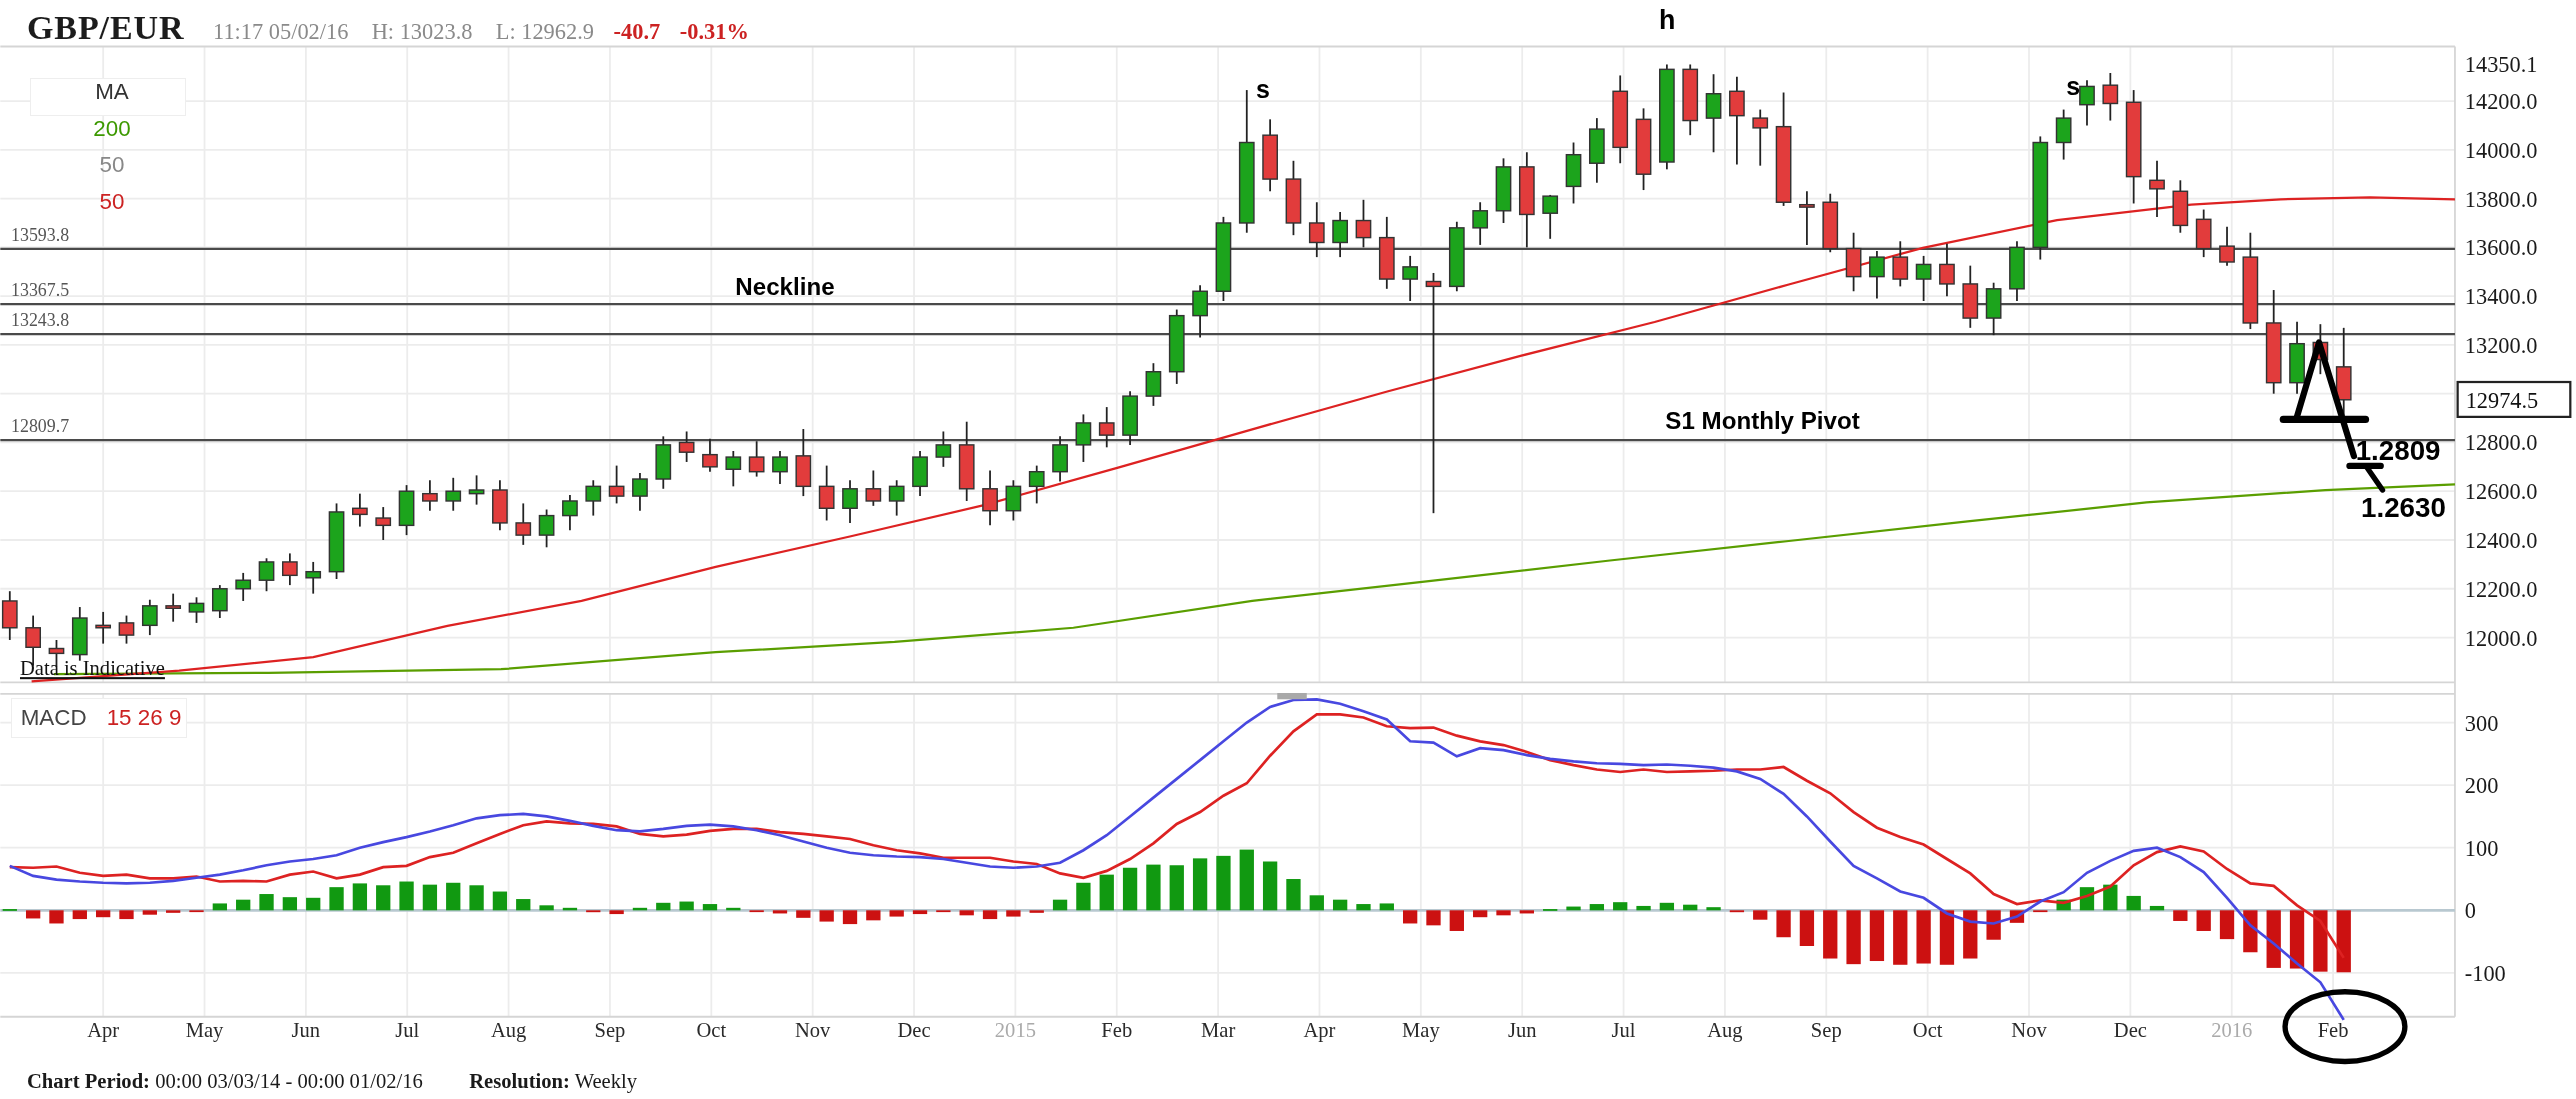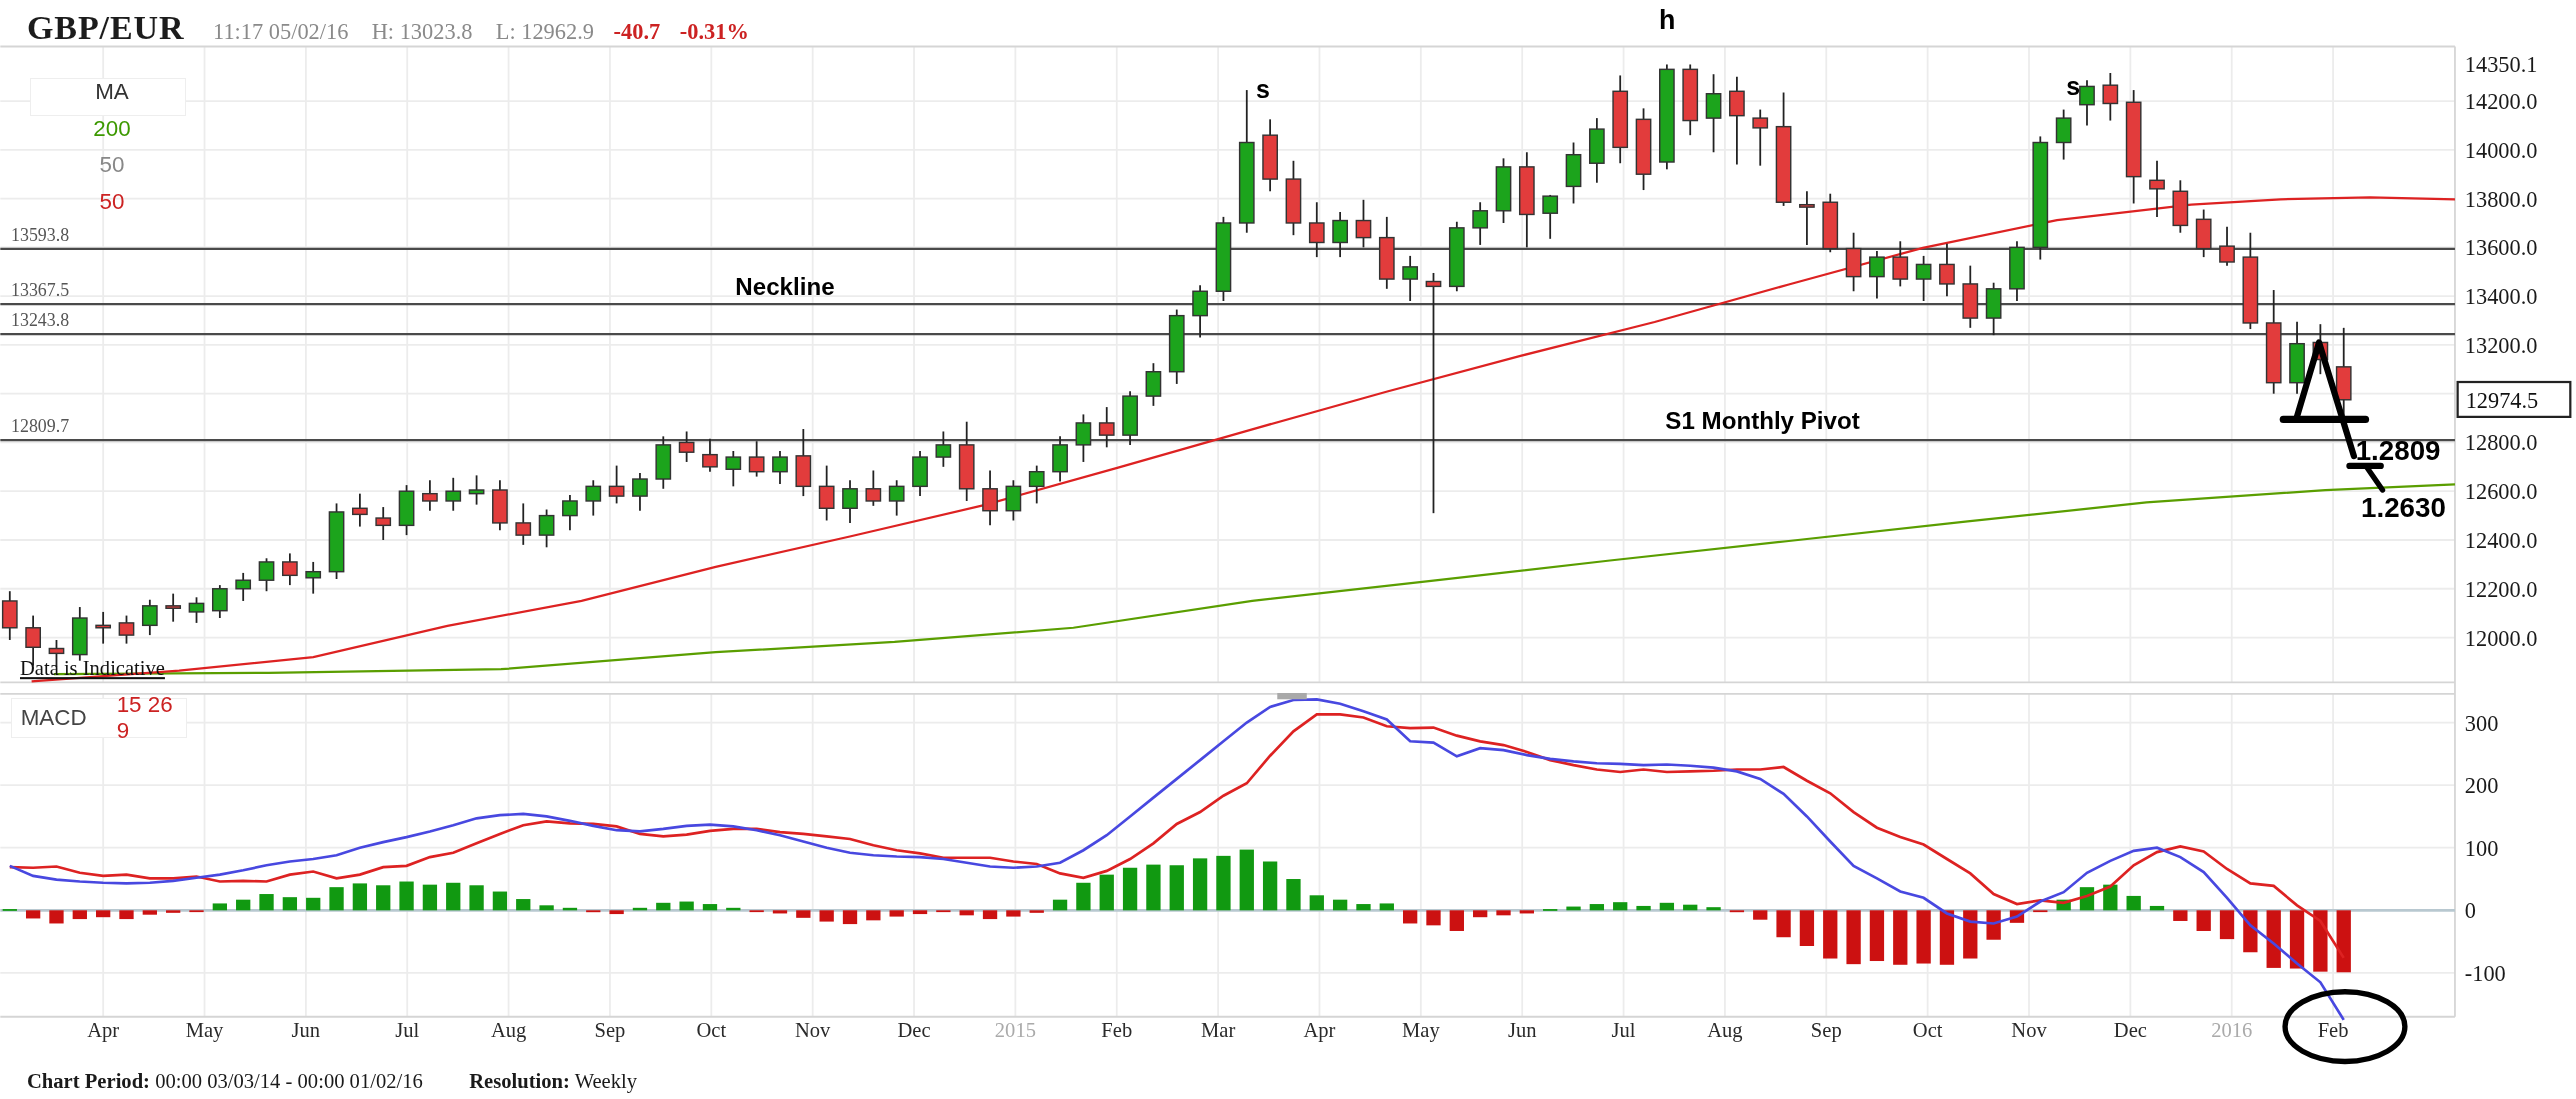--- a/index.html
+++ b/index.html
@@ -6,21 +6,21 @@
     font-family:"Liberation Serif",serif;}
   #stage{position:relative;width:2576px;height:927px;background:#fff;}
   .hdr{position:absolute;top:9px;left:27px;white-space:nowrap;}
   .hdr .title{font-family:"Liberation Serif",serif;font-weight:bold;font-size:34px;color:#1c1c1c;letter-spacing:0.9px;}
   .hdr .time{font-size:22.4px;color:#8a8a8a;margin-left:25px;}
   .hdr .hl{font-size:22.4px;color:#8a8a8a;margin-left:19.7px;}
   .hdr .chg{font-size:22.4px;font-weight:bold;color:#cc2222;margin-left:16px;}
   .legend{position:absolute;border:0.9px solid #eeeeee;background:#fffffffa;display:flex;align-items:center;
     font-family:"Liberation Sans",sans-serif;}
   #ma-legend{left:29.5px;top:78px;width:145px;height:36px;font-size:22.4px;padding-left:9px;gap:10.7px;flex-direction:column;}
-  #macd-legend{left:10.7px;top:698px;width:165px;height:38px;font-size:22.4px;padding-left:9px;gap:30px;}
+  #macd-legend{left:10.7px;top:698px;width:165px;height:38px;font-size:22.4px;padding-left:9px;gap:20px;}
   .footer{position:absolute;left:27px;top:1070px;font-size:20.6px;color:#1a1a1a;white-space:nowrap;}
   .footer b{font-weight:bold;}
   .footer .gap{display:inline-block;width:36px;}
   svg text{font-family:"Liberation Serif",serif;}
   svg .ann{font-family:"Liberation Sans",sans-serif;font-weight:bold;}
 </style>
 </head>
 <body>
 
 <div id="stage">

